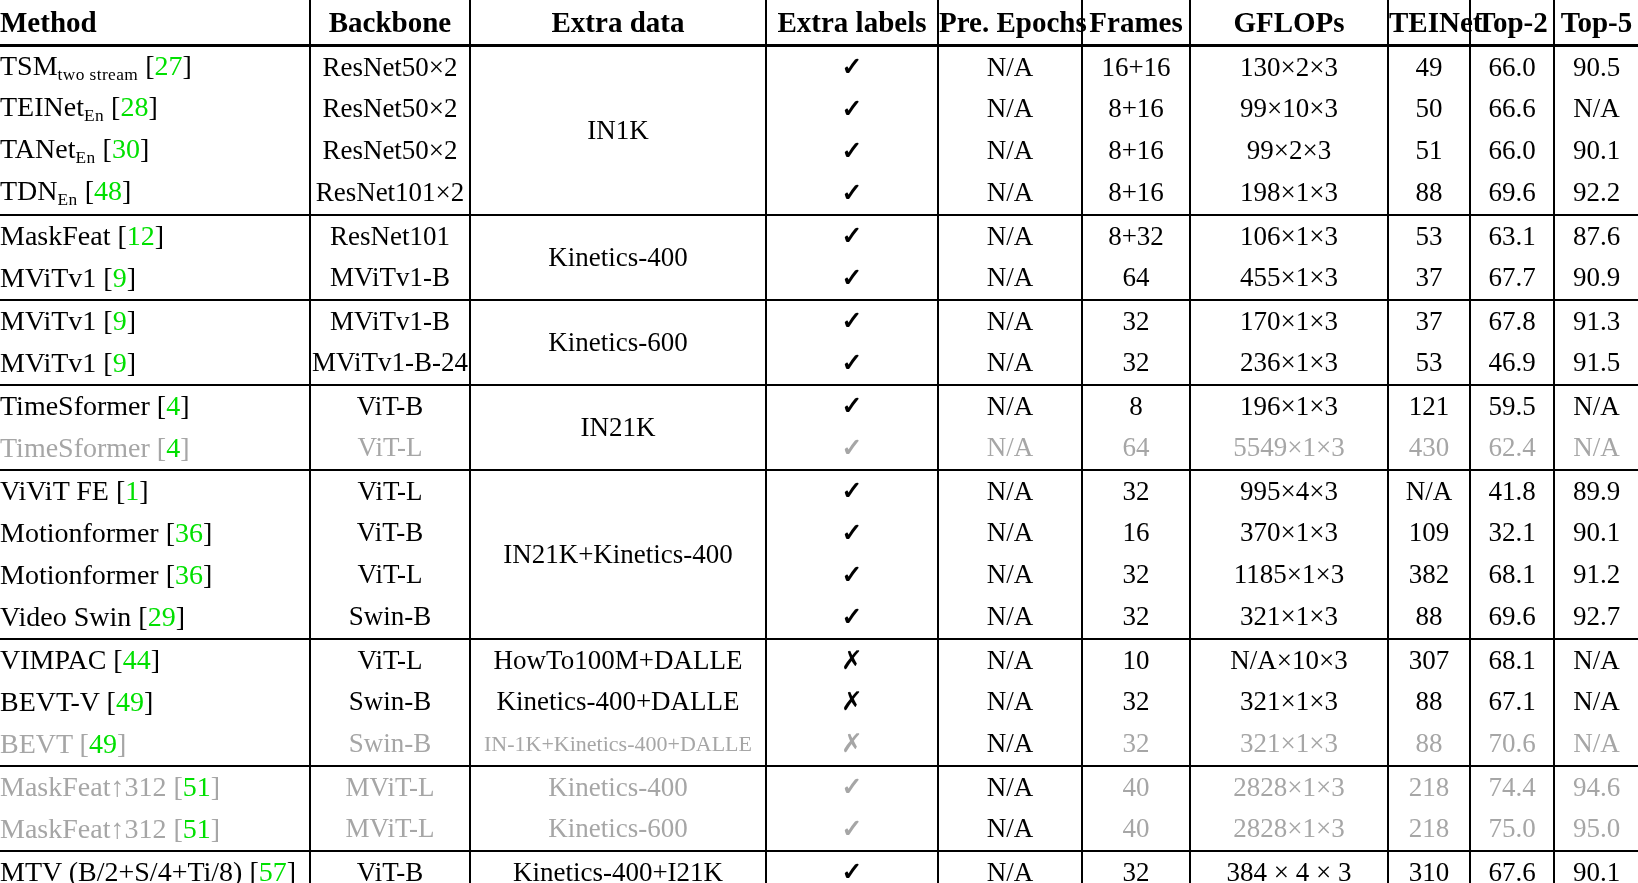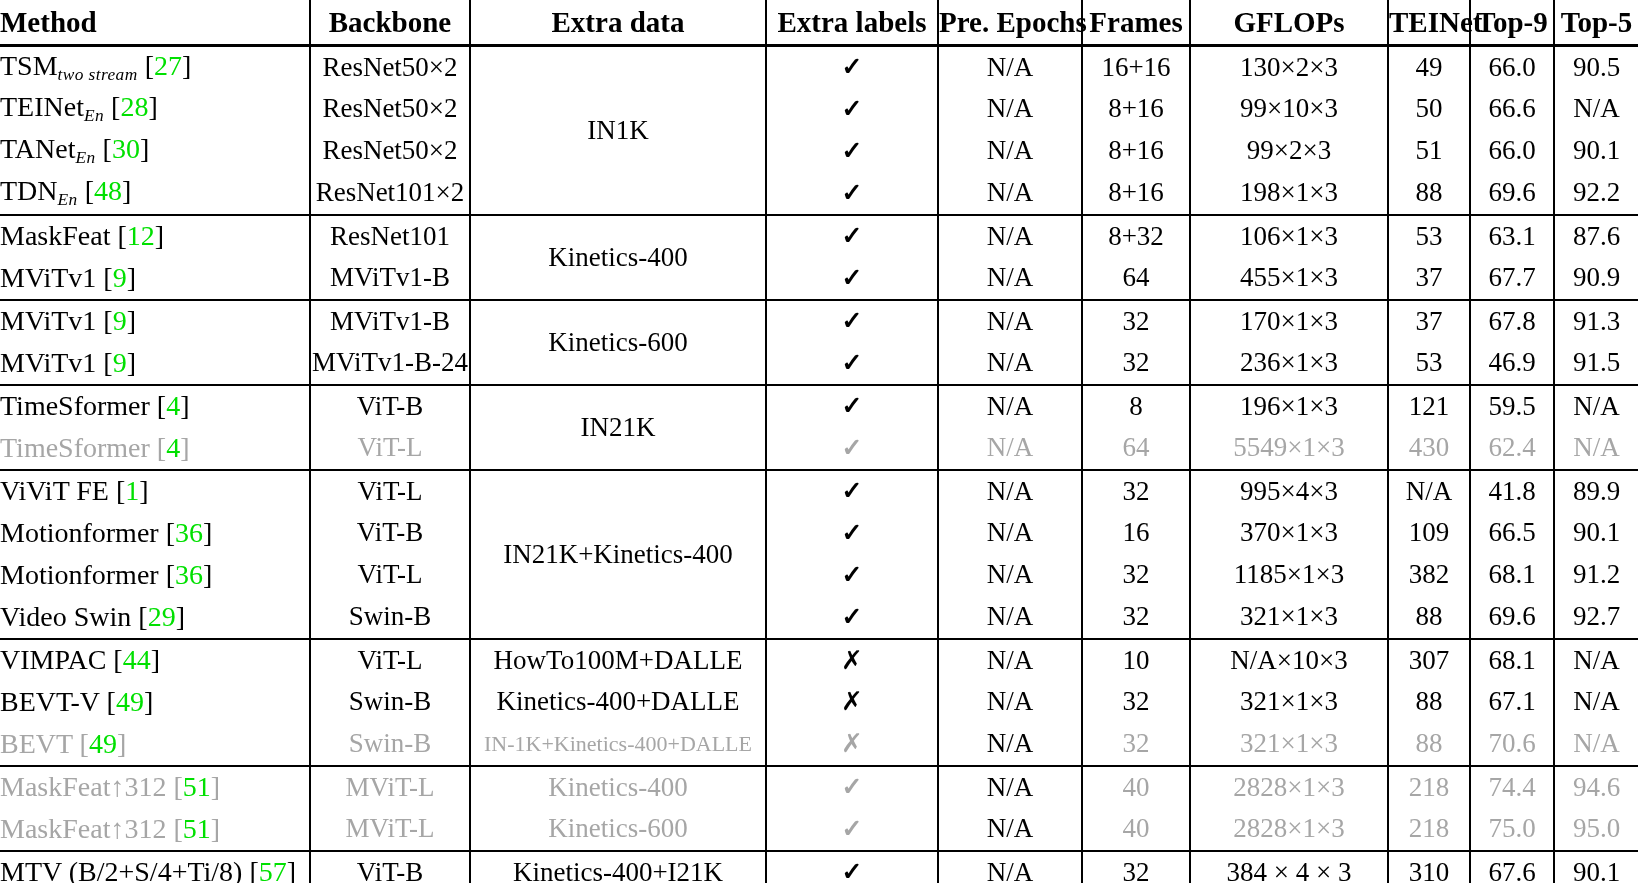--- a/index.html
+++ b/index.html
@@ -47,21 +47,20 @@
   }
   tbody tr.datarow { height: 42px; }
   tbody td.c { text-align: center; }
   tbody td.l { text-align: left; padding-left: 6px; }
   td.method { font-size: 28px; }
   td.num, td.small { font-size: 27px; }
   .gray { color: #a6a6a6; }
   .cite { color: #00e000; text-align: center; }
   .sub {
     font-size: 0.62em;
-    font-style: italic;
     vertical-align: -0.28em;
     letter-spacing: 0.4px;
   }
   .chk { font-size: 25px; font-weight: bold; }
   .xmark { font-size: 26px; font-weight: bold; font-family: "DejaVu Sans", sans-serif; }
 </style>
 </head>
 <body>
 
 <table id="results-table">
@@ -80,21 +79,21 @@
   <thead>
     <tr>
       <th class="left">Method</th>
       <th class="vr">Backbone</th>
       <th class="vr">Extra data</th>
       <th class="vr">Extra labels</th>
       <th class="vr">Pre. Epochs</th>
       <th class="vr">Frames</th>
       <th class="vr">GFLOPs</th>
       <th class="vr">TEINet</th>
-      <th class="vr">Top-9</th>
+      <th class="vr">Top-2</th>
       <th class="vr">Top-5</th>
     </tr>
   </thead>
   <tbody id="table-body">
       <tr class="toprule">
         <td colspan="10"></td>
       </tr>
       <tr class="datarow">
         <td class="l method"><span>TSM</span><span class="sub">two stream</span> <span>[<span class="cite">27</span>]</span></td>
         <td class="c vr small">ResNet50×2</td>
@@ -234,21 +233,21 @@
         <td class="c vr num">89.9</td>
       </tr>
       <tr class="datarow">
         <td class="l method"><span>Motionformer</span> <span>[<span class="cite">36</span>]</span></td>
         <td class="c vr small">ViT-B</td>
         <td class="c vr"><span class="chk">✓</span></td>
         <td class="c vr num">N/A</td>
         <td class="c vr num">16</td>
         <td class="c vr num">370×1×3</td>
         <td class="c vr num">109</td>
-        <td class="c vr num">66.5</td>
+        <td class="c vr num">32.1</td>
         <td class="c vr num">90.1</td>
       </tr>
       <tr class="datarow">
         <td class="l method"><span>Motionformer</span> <span>[<span class="cite">36</span>]</span></td>
         <td class="c vr small">ViT-L</td>
         <td class="c vr"><span class="chk">✓</span></td>
         <td class="c vr num">N/A</td>
         <td class="c vr num">32</td>
         <td class="c vr num">1185×1×3</td>
         <td class="c vr num">382</td>

